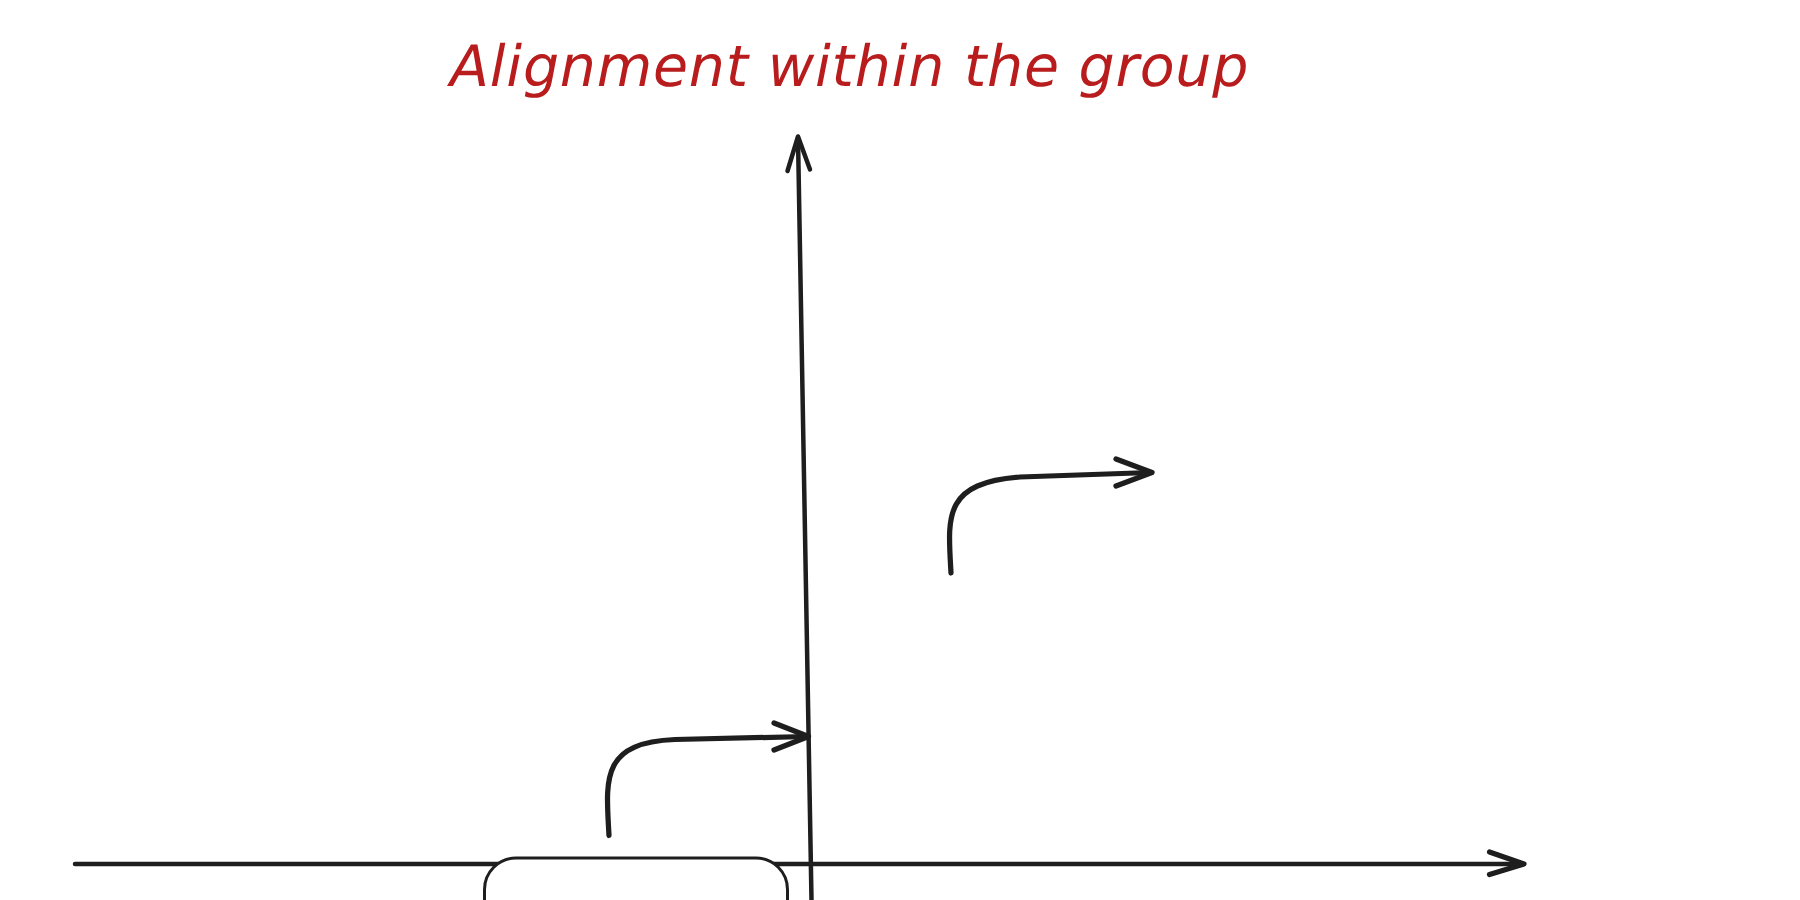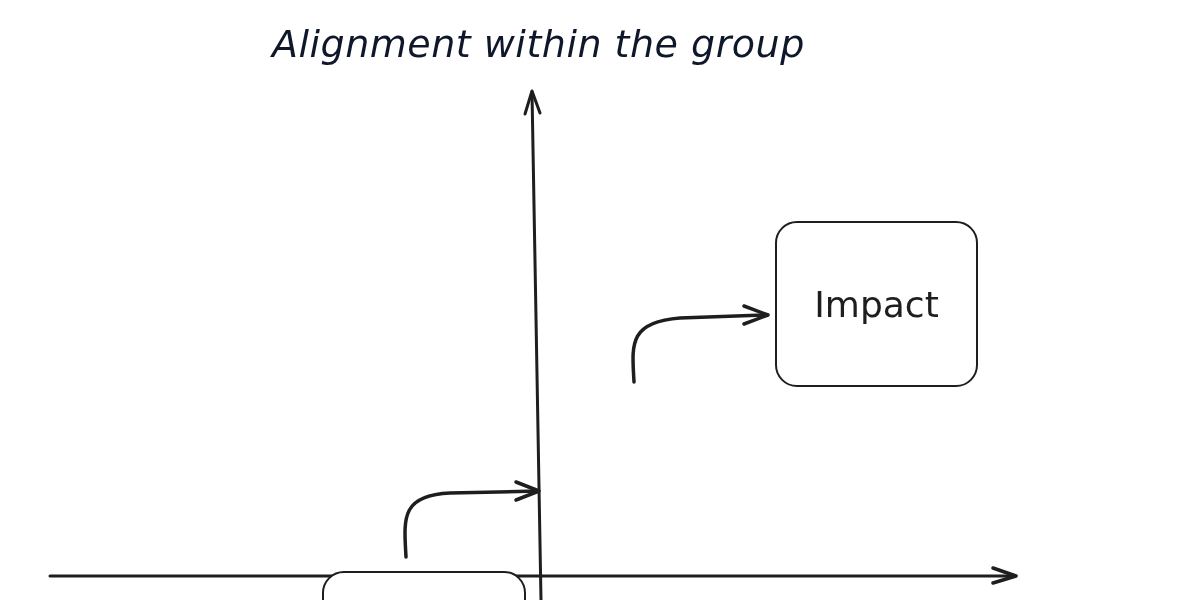--- a/index.html
+++ b/index.html
@@ -1,18 +1,18 @@
 <!DOCTYPE html>
 <html><head>
   <meta charset="utf-8">
   <style>
     html, body { margin: 0; padding: 0; background: #ffffff; }
     body { width: 1200px; height: 600px; overflow: hidden; position: relative; font-family: "DejaVu Sans", sans-serif; color: #1e1e1e; }
     .stage { position: absolute; left: 0; top: 0; width: 1200px; height: 600px; }
-    .title { position: absolute; left: 272px; top: 22px; font-size: 38px; letter-spacing: 0.5px; font-style: italic; font-family: "DejaVu Sans", sans-serif; color: #0f172a; white-space: nowrap; }
+    .title { position: absolute; left: 300px; top: 22px; font-size: 38px; letter-spacing: 0.5px; font-style: italic; font-family: "DejaVu Sans", sans-serif; color: #b91c1c; white-space: nowrap; }
     .box { position: absolute; border: 2px solid #1e1e1e; border-radius: 22px; background: #fff; box-sizing: border-box; display: flex; align-items: center; justify-content: center; }
     .box-label { font-size: 36px; font-family: "DejaVu Sans", sans-serif; color: #1e1e1e; }
     svg { position: absolute; left: 0; top: 0; }
   </style>
 </head>
 <body>
 
 <div class="stage">
 
   <div class="title">Alignment within the group</div>
@@ -38,17 +38,14 @@
       <path d="M634 382 C632 345 628 322 680 318 L767 315" stroke="#1e1e1e" stroke-width="3.5" fill="none" stroke-linecap="round"></path>
       <path d="M744 306 L768 315 L744 324" stroke="#1e1e1e" stroke-width="3.5" fill="none" stroke-linecap="round" stroke-linejoin="round"></path>
     </g>
   </svg>
 
   <div class="box" style="left:322px; top:571px; width:204px; height:80px;">
     <span class="box-label"></span>
   </div>
 
 
-  <div class="box" style="left:775px; top:221px; width:203px; height:166px;">
-    <span class="box-label">Impact</span>
-  </div>
 
 </div>
 
 </body></html>

